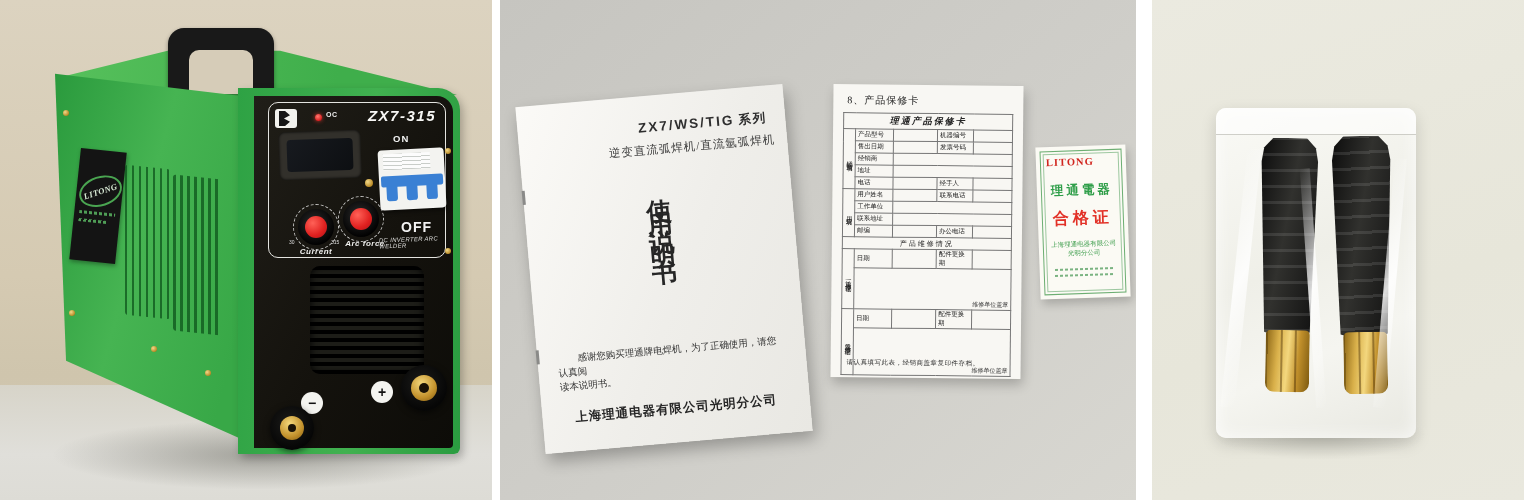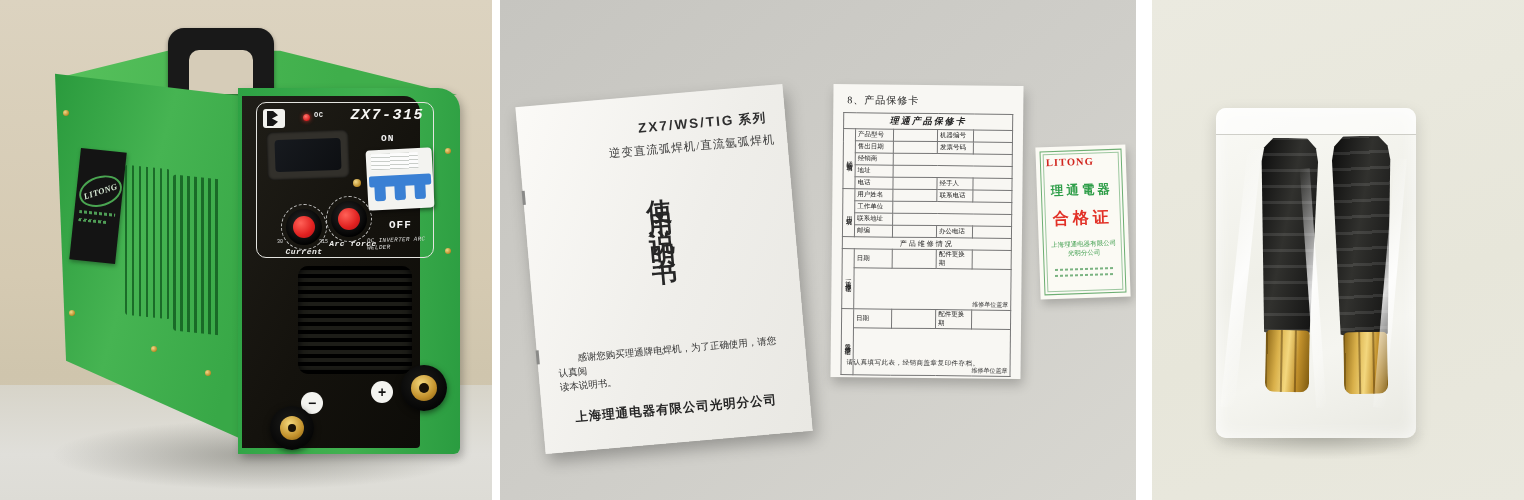--- a/index.html
+++ b/index.html
@@ -33,23 +33,23 @@
           background:repeating-linear-gradient(90deg,#4f9d56 0 3px,transparent 3px 5px);}
   .vents{position:absolute;background:repeating-linear-gradient(90deg,rgba(13,84,27,.75) 0 2.5px,transparent 2.5px 7px);
          transform:skewY(6deg);border-radius:3px;}
   .v1{left:70px;top:97px;width:45px;height:150px;}
   .v2{left:118px;top:107px;width:49px;height:156px;}
   .screw{position:absolute;width:6px;height:6px;border-radius:50%;
          background:radial-gradient(circle at 35% 35%,#f2d98a,#b98a26 70%,#7c5a10);}
   .front-face{position:absolute;left:238px;top:88px;width:222px;height:366px;
          background:linear-gradient(95deg,#2ea244,#41b150 55%,#2a9c40);
          border-radius:0 22px 6px 0;box-shadow:3px 4px 8px rgba(0,0,0,.25);}
-  .black-panel{position:absolute;left:4px;top:8px;width:178px;height:352px;
+  .black-panel{position:absolute;left:16px;top:8px;width:199px;height:352px;
          background:linear-gradient(120deg,#201e18,#14120d 55%,#0d0c08);
-         border-radius:0 16px 4px 0;font-family:Liberation Mono, monospace;}
+         border-radius:0 16px 4px 0;}
   .control-frame{position:absolute;left:14px;top:6px;width:176px;height:154px;
          border:1.5px solid #e4e4e0;border-radius:10px;}
   .logo-chip{position:absolute;left:6px;top:6px;width:22px;height:19px;background:#f2f2ee;border-radius:3px;}
   .logo-chip .glyph{position:absolute;left:4px;top:2px;width:11px;height:15px;background:#161616;
          clip-path:polygon(0 0,55% 0,100% 28%,45% 50%,100% 72%,55% 100%,0 100%);}
   .oc-dot{position:absolute;left:46px;top:11px;width:7px;height:7px;border-radius:50%;
          background:radial-gradient(circle at 40% 35%,#ff7a70,#d91e20 70%);box-shadow:0 0 4px rgba(255,60,50,.8);}
   .oc-text{position:absolute;left:57px;top:8px;font-size:7px;font-weight:bold;color:#eee;letter-spacing:.5px;}
   .model{position:absolute;right:9px;top:4px;font-size:15px;font-weight:800;font-style:italic;
          color:#f7f7f5;letter-spacing:1.5px;}
@@ -58,21 +58,21 @@
   .display .screen{position:absolute;inset:8px;background:linear-gradient(130deg,#171a1f,#0d0f12);border-radius:4px;}
   .on-label{position:absolute;left:124px;top:30px;font-size:9.5px;font-weight:bold;color:#f2f2f2;letter-spacing:1px;}
   .breaker{position:absolute;left:110px;top:46px;width:66px;height:60px;background:#f3f3f0;
          border-radius:4px;transform:rotate(-3deg);box-shadow:1px 2px 4px rgba(0,0,0,.5);}
   .breaker .blabel{position:absolute;left:5px;top:4px;right:14px;height:16px;
          background:repeating-linear-gradient(#fcfcfc 0 3px,#c9cdc9 3px 4px);}
   .breaker .bar{position:absolute;left:2px;top:26px;width:62px;height:11px;background:#3a80d4;border-radius:2px;}
   .breaker .prong{position:absolute;top:36px;width:11px;height:15px;background:#3a80d4;border-radius:0 0 3px 3px;}
   .breaker .p1{left:7px;} .breaker .p2{left:27px;} .breaker .p3{left:47px;}
   .screw-b{left:96px;top:76px;width:8px;height:8px;}
-  .off-label{position:absolute;left:132px;top:116px;font-size:11px;font-weight:bold;color:#f2f2f2;letter-spacing:1px;}
+  .off-label{position:absolute;left:132px;top:116px;font-size:14px;font-weight:bold;color:#f2f2f2;letter-spacing:1px;}
   .knob{position:absolute;width:36px;height:36px;border-radius:50%;
         background:radial-gradient(circle at 45% 40%,#2c2c2c,#000 75%);}
   .knob::before{content:"";position:absolute;inset:-5px;border-radius:50%;
         border:1.5px dashed rgba(255,255,255,.75);}
   .knob .cap{position:absolute;inset:7px;border-radius:50%;
         background:radial-gradient(circle at 35% 32%,#ff6157,#e0201f 60%,#a9131a);}
   .k1{left:29px;top:106px;} .k2{left:74px;top:98px;}
   .scale{position:absolute;font-size:5px;color:#ddd;}
   .s30{left:20px;top:136px;} .s315{left:62px;top:136px;}
   .knob-label{position:absolute;font-size:8px;font-weight:bold;font-style:italic;color:#f0f0ee;

